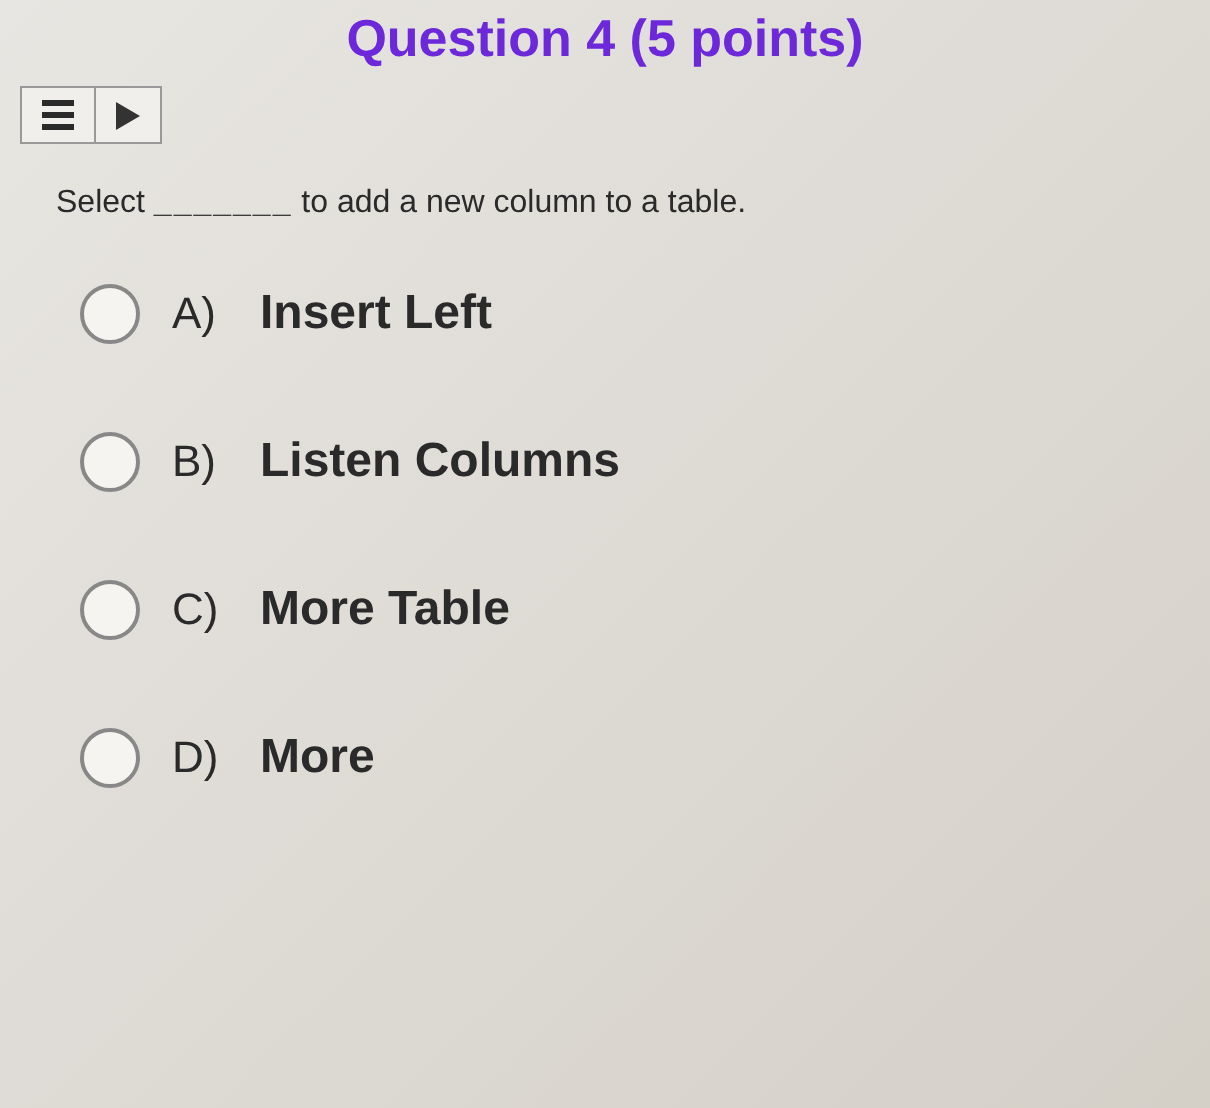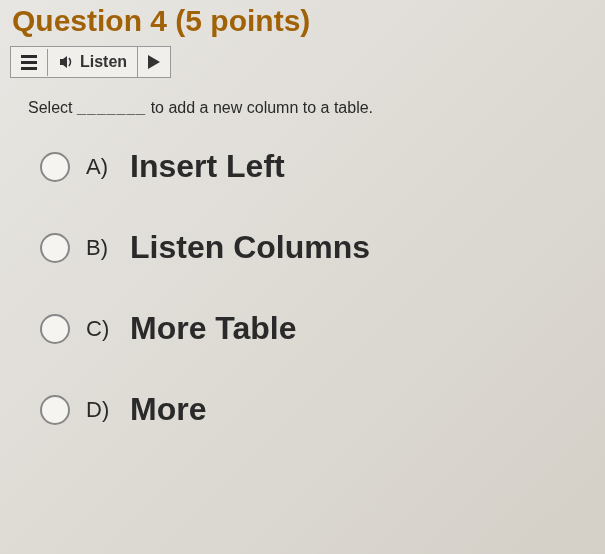--- a/index.html
+++ b/index.html
@@ -6,24 +6,25 @@
     body {
       font-family: Arial, Helvetica, sans-serif;
       background: linear-gradient(135deg, #e8e6e2 0%, #d4d0c8 100%);
       width: 605px;
       height: 554px;
       padding: 0;
       color: #2a2a2a;
       position: relative;
     }
     .question-header {
-      font-size: 30px;
+      font-size: 26px;
       font-weight: bold;
-      color: #a16207;
+      color: #6d28d9;
       padding: 4px 12px 8px 12px;
+      text-align: center;
     }
     .toolbar {
       display: flex;
       align-items: center;
       border: 1px solid #999;
       width: fit-content;
       margin-left: 10px;
       margin-bottom: 18px;
       background: #f0efec;
     }
@@ -86,44 +87,37 @@
       border-radius: 50%;
       background: #f5f4f0;
       flex-shrink: 0;
     }
     .option-letter {
       font-size: 22px;
       color: #2a2a2a;
       min-width: 28px;
     }
     .option-text {
-      font-size: 32px;
+      font-size: 24px;
       font-weight: bold;
       color: #2a2a2a;
     }
   </style>
 </head>
 <body>
 
 <div class="question-header">Question 4 (5 points)</div>
 
 <div class="toolbar">
   <div class="toolbar-btn">
     <div class="hamburger">
       <span></span>
         <span></span>
         <span></span>
     </div>
-  </div>
-  <div class="toolbar-btn">
-    <svg width="16" height="16" viewBox="0 0 16 16">
-      <path d="M2 5 L5 5 L9 2 L9 14 L5 11 L2 11 Z" fill="#333"></path>
-      <path d="M11 4 Q14 8 11 12" stroke="#333" stroke-width="1.5" fill="none"></path>
-    </svg>
-    <span class="listen-label">Listen</span>
   </div>
   <div class="toolbar-btn">
     <div class="play-triangle"></div>
   </div>
 </div>
 
 <div class="question-text">
   <span>Select </span><span class="blank">_______</span><span> to add a new column to a table.</span>
 </div>
 

